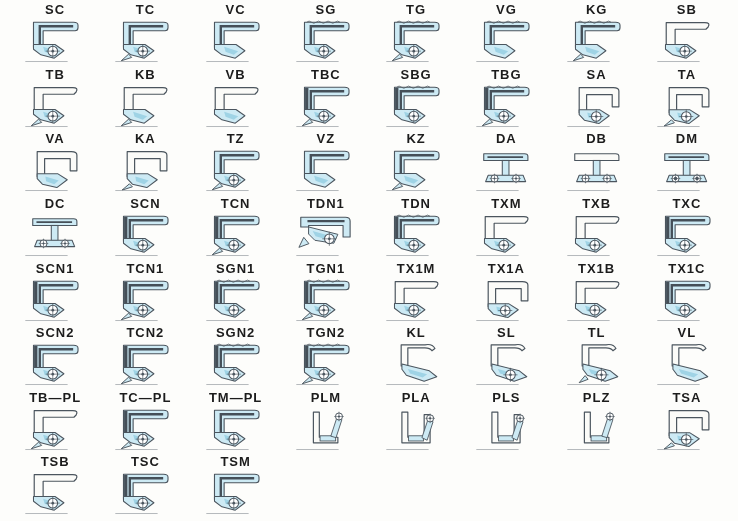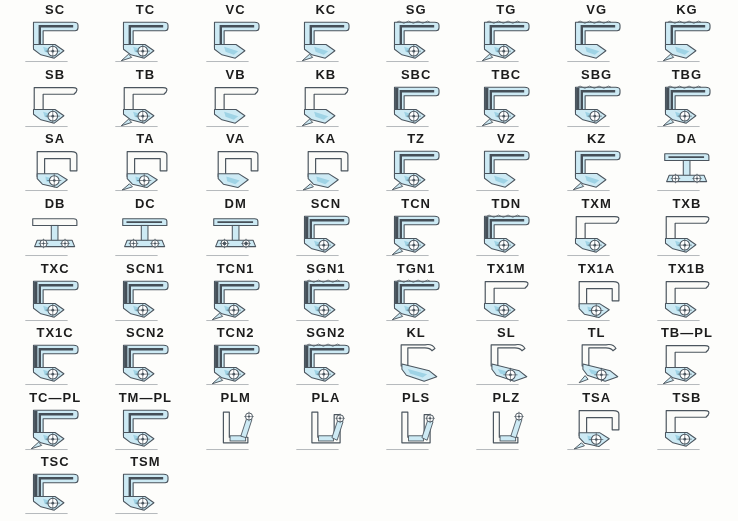--- a/index.html
+++ b/index.html
@@ -74,33 +74,20 @@
           <svg viewBox="0 0 90 62" width="88" height="46" preserveAspectRatio="xMidYMid meet">
             <path d="M16,7 H70 Q76,7 76,11 V14.5 Q76,18.5 72,18.5 H29 V41 H16 Z" fill="#cdeaf4" stroke="#4b555e" stroke-width="1.5" stroke-linejoin="round"></path>
             <path d="M69.5,12.5 H24.5 V38" fill="none" stroke="#454f58" stroke-width="3.2"></path>
             <path d="M16,37 H45 L57,45.5 L44,55.5 L26,51 L16,43.5 Z" fill="#cdeaf4" stroke="#4b555e" stroke-width="1.4" stroke-linejoin="round"></path>
   <path d="M29,40 L48,46 L42,51 L31,47 Z" fill="#9fd3e5"></path>
             <line x1="5" y1="60" x2="62" y2="60" stroke="#9aa0a6" stroke-width="1"></line>
           </svg>
         </div>
   </figure>
 
-  <figure class="cell">
-    <figcaption class="label">KC</figcaption>
-    <div class="drawing">
-          <svg viewBox="0 0 90 62" width="88" height="46" preserveAspectRatio="xMidYMid meet">
-            <path d="M16,7 H70 Q76,7 76,11 V14.5 Q76,18.5 72,18.5 H29 V41 H16 Z" fill="#cdeaf4" stroke="#4b555e" stroke-width="1.5" stroke-linejoin="round"></path>
-            <path d="M69.5,12.5 H24.5 V38" fill="none" stroke="#454f58" stroke-width="3.2"></path>
-            <path d="M16,37 H45 L57,45.5 L44,55.5 L26,51 L16,43.5 Z" fill="#cdeaf4" stroke="#4b555e" stroke-width="1.4" stroke-linejoin="round"></path>
-  <path d="M29,40 L48,46 L42,51 L31,47 Z" fill="#9fd3e5"></path>
-            <path d="M23,50 L13,59 L27,54.5 Z" fill="#cdeaf4" stroke="#4b555e" stroke-width="1.3" stroke-linejoin="round"></path>
-            <line x1="5" y1="60" x2="62" y2="60" stroke="#9aa0a6" stroke-width="1"></line>
-          </svg>
-        </div>
-  </figure>
 
   <figure class="cell">
     <figcaption class="label">SG</figcaption>
     <div class="drawing">
           <svg viewBox="0 0 90 62" width="88" height="46" preserveAspectRatio="xMidYMid meet">
             <path d="M16,7 H70 Q76,7 76,11 V14.5 Q76,18.5 72,18.5 H29 V41 H16 Z" fill="#cdeaf4" stroke="#4b555e" stroke-width="1.5" stroke-linejoin="round"></path>
             <path d="M69.5,12.5 H24.5 V38" fill="none" stroke="#454f58" stroke-width="3.2"></path>
             <path d="M19,7 q3.2,-3 6.4,0 t6.4,0 t6.4,0 t6.4,0 t6.4,0 t6.4,0 t6.4,0" fill="none" stroke="#4b555e" stroke-width="1"></path>
             <path d="M16,37 H45 L57,45.5 L44,55.5 L26,51 L16,43.5 Z" fill="#cdeaf4" stroke="#4b555e" stroke-width="1.4" stroke-linejoin="round"></path>
   <path d="M29,40 L48,46 L42,51 L31,47 Z" fill="#9fd3e5"></path>
@@ -196,63 +183,44 @@
     <line x1="32.5" y1="46" x2="51.5" y2="46" stroke="#4b555e" stroke-width="0.9"></line>
     <circle cx="42" cy="46" r="1.8" fill="#4b555e"></circle>
   </g>
             <path d="M23,50 L13,59 L27,54.5 Z" fill="#cdeaf4" stroke="#4b555e" stroke-width="1.3" stroke-linejoin="round"></path>
             <line x1="5" y1="60" x2="62" y2="60" stroke="#9aa0a6" stroke-width="1"></line>
           </svg>
         </div>
   </figure>
 
   <figure class="cell">
+    <figcaption class="label">KB</figcaption>
+    <div class="drawing">
+          <svg viewBox="0 0 90 62" width="88" height="46" preserveAspectRatio="xMidYMid meet">
+            <path d="M17,7.5 H69 Q77,7.5 73.5,13.5 L70.5,16.5 H29 V41 H17 Z" fill="#fbfbf8" stroke="#4b555e" stroke-width="1.6" stroke-linejoin="round"></path>
+            <path d="M16,37 H45 L57,45.5 L44,55.5 L26,51 L16,43.5 Z" fill="#cdeaf4" stroke="#4b555e" stroke-width="1.4" stroke-linejoin="round"></path>
+  <path d="M29,40 L48,46 L42,51 L31,47 Z" fill="#9fd3e5"></path>
+            <path d="M23,50 L13,59 L27,54.5 Z" fill="#cdeaf4" stroke="#4b555e" stroke-width="1.3" stroke-linejoin="round"></path>
+            <line x1="5" y1="60" x2="62" y2="60" stroke="#9aa0a6" stroke-width="1"></line>
+          </svg>
+        </div>
+  </figure>
+
+  <figure class="cell">
     <figcaption class="label">VB</figcaption>
     <div class="drawing">
           <svg viewBox="0 0 90 62" width="88" height="46" preserveAspectRatio="xMidYMid meet">
             <path d="M17,7.5 H69 Q77,7.5 73.5,13.5 L70.5,16.5 H29 V41 H17 Z" fill="#fbfbf8" stroke="#4b555e" stroke-width="1.6" stroke-linejoin="round"></path>
             <path d="M16,37 H45 L57,45.5 L44,55.5 L26,51 L16,43.5 Z" fill="#cdeaf4" stroke="#4b555e" stroke-width="1.4" stroke-linejoin="round"></path>
   <path d="M29,40 L48,46 L42,51 L31,47 Z" fill="#9fd3e5"></path>
             <line x1="5" y1="60" x2="62" y2="60" stroke="#9aa0a6" stroke-width="1"></line>
           </svg>
         </div>
   </figure>
 
-  <figure class="cell">
-    <figcaption class="label">KB</figcaption>
-    <div class="drawing">
-          <svg viewBox="0 0 90 62" width="88" height="46" preserveAspectRatio="xMidYMid meet">
-            <path d="M17,7.5 H69 Q77,7.5 73.5,13.5 L70.5,16.5 H29 V41 H17 Z" fill="#fbfbf8" stroke="#4b555e" stroke-width="1.6" stroke-linejoin="round"></path>
-            <path d="M16,37 H45 L57,45.5 L44,55.5 L26,51 L16,43.5 Z" fill="#cdeaf4" stroke="#4b555e" stroke-width="1.4" stroke-linejoin="round"></path>
-  <path d="M29,40 L48,46 L42,51 L31,47 Z" fill="#9fd3e5"></path>
-            <path d="M23,50 L13,59 L27,54.5 Z" fill="#cdeaf4" stroke="#4b555e" stroke-width="1.3" stroke-linejoin="round"></path>
-            <line x1="5" y1="60" x2="62" y2="60" stroke="#9aa0a6" stroke-width="1"></line>
-          </svg>
-        </div>
-  </figure>
-
-  <figure class="cell">
-    <figcaption class="label">SBC</figcaption>
-    <div class="drawing">
-          <svg viewBox="0 0 90 62" width="88" height="46" preserveAspectRatio="xMidYMid meet">
-            <path d="M16,7 H70 Q76,7 76,11 V14.5 Q76,18.5 72,18.5 H29 V41 H16 Z" fill="#cdeaf4" stroke="#4b555e" stroke-width="1.5" stroke-linejoin="round"></path>
-            <path d="M69.5,12.5 H24.5 V38" fill="none" stroke="#454f58" stroke-width="3.2"></path>
-            <rect x="16.8" y="8" width="4.5" height="32" fill="#454f58"></rect>
-            <path d="M16,37 H45 L57,45.5 L44,55.5 L26,51 L16,43.5 Z" fill="#cdeaf4" stroke="#4b555e" stroke-width="1.4" stroke-linejoin="round"></path>
-  <path d="M29,40 L48,46 L42,51 L31,47 Z" fill="#9fd3e5"></path>
-            <g>
-    <circle cx="42" cy="46" r="6.5" fill="#ffffff" stroke="#4b555e" stroke-width="1.4"></circle>
-    <line x1="42" y1="36.5" x2="42" y2="55.5" stroke="#4b555e" stroke-width="0.9"></line>
-    <line x1="32.5" y1="46" x2="51.5" y2="46" stroke="#4b555e" stroke-width="0.9"></line>
-    <circle cx="42" cy="46" r="1.8" fill="#4b555e"></circle>
-  </g>
-            <line x1="5" y1="60" x2="62" y2="60" stroke="#9aa0a6" stroke-width="1"></line>
-          </svg>
-        </div>
-  </figure>
 
   <figure class="cell">
     <figcaption class="label">TBC</figcaption>
     <div class="drawing">
           <svg viewBox="0 0 90 62" width="88" height="46" preserveAspectRatio="xMidYMid meet">
             <path d="M16,7 H70 Q76,7 76,11 V14.5 Q76,18.5 72,18.5 H29 V41 H16 Z" fill="#cdeaf4" stroke="#4b555e" stroke-width="1.5" stroke-linejoin="round"></path>
             <path d="M69.5,12.5 H24.5 V38" fill="none" stroke="#454f58" stroke-width="3.2"></path>
             <rect x="16.8" y="8" width="4.5" height="32" fill="#454f58"></rect>
             <path d="M16,37 H45 L57,45.5 L44,55.5 L26,51 L16,43.5 Z" fill="#cdeaf4" stroke="#4b555e" stroke-width="1.4" stroke-linejoin="round"></path>
   <path d="M29,40 L48,46 L42,51 L31,47 Z" fill="#9fd3e5"></path>
@@ -464,70 +432,70 @@
     <line x1="58.5" y1="37.3" x2="58.5" y2="50.3" stroke="#4b555e" stroke-width="0.8"></line>
     <line x1="52" y1="43.8" x2="65" y2="43.8" stroke="#4b555e" stroke-width="0.8"></line>
     <circle cx="58.5" cy="43.8" r="1.4" fill="#4b555e"></circle>
   </g>
             <line x1="5" y1="60" x2="62" y2="60" stroke="#9aa0a6" stroke-width="1"></line>
           </svg>
         </div>
   </figure>
 
   <figure class="cell">
-    <figcaption class="label">DC</figcaption>
+    <figcaption class="label">DM</figcaption>
     <div class="drawing">
           <svg viewBox="0 0 90 62" width="88" height="46" preserveAspectRatio="xMidYMid meet">
             <path d="M15,10.5 H70 Q74.5,10.5 74.5,14 V19.5 H15 Z" fill="#cdeaf4" stroke="#4b555e" stroke-width="1.5" stroke-linejoin="round"></path>
             <path d="M20,15 H68" stroke="#454f58" stroke-width="2.4" fill="none"></path>
             <rect x="40" y="19.5" width="9" height="20.5" fill="#cdeaf4" stroke="#4b555e" stroke-width="1.4"></rect>
             <path d="M21,39.5 H68 L71.5,48 H17.5 Z" fill="#cdeaf4" stroke="#4b555e" stroke-width="1.4" stroke-linejoin="round"></path>
             <g>
     <circle cx="29.5" cy="43.8" r="4.8" fill="#ffffff" stroke="#4b555e" stroke-width="1.3"></circle>
     <line x1="29.5" y1="37.3" x2="29.5" y2="50.3" stroke="#4b555e" stroke-width="0.8"></line>
     <line x1="23" y1="43.8" x2="36" y2="43.8" stroke="#4b555e" stroke-width="0.8"></line>
+    <circle cx="29.5" cy="43.8" r="2.4" fill="#4b555e"></circle>
+  </g>
+            <g>
+    <circle cx="58.5" cy="43.8" r="4.8" fill="#ffffff" stroke="#4b555e" stroke-width="1.3"></circle>
+    <line x1="58.5" y1="37.3" x2="58.5" y2="50.3" stroke="#4b555e" stroke-width="0.8"></line>
+    <line x1="52" y1="43.8" x2="65" y2="43.8" stroke="#4b555e" stroke-width="0.8"></line>
+    <circle cx="58.5" cy="43.8" r="2.4" fill="#4b555e"></circle>
+  </g>
+            <line x1="5" y1="60" x2="62" y2="60" stroke="#9aa0a6" stroke-width="1"></line>
+          </svg>
+        </div>
+  </figure>
+
+  <figure class="cell">
+    <figcaption class="label">DC</figcaption>
+    <div class="drawing">
+          <svg viewBox="0 0 90 62" width="88" height="46" preserveAspectRatio="xMidYMid meet">
+            <path d="M15,10.5 H70 Q74.5,10.5 74.5,14 V19.5 H15 Z" fill="#cdeaf4" stroke="#4b555e" stroke-width="1.5" stroke-linejoin="round"></path>
+            <path d="M20,15 H68" stroke="#454f58" stroke-width="2.4" fill="none"></path>
+            <rect x="40" y="19.5" width="9" height="20.5" fill="#cdeaf4" stroke="#4b555e" stroke-width="1.4"></rect>
+            <path d="M21,39.5 H68 L71.5,48 H17.5 Z" fill="#cdeaf4" stroke="#4b555e" stroke-width="1.4" stroke-linejoin="round"></path>
+            <g>
+    <circle cx="29.5" cy="43.8" r="4.8" fill="#ffffff" stroke="#4b555e" stroke-width="1.3"></circle>
+    <line x1="29.5" y1="37.3" x2="29.5" y2="50.3" stroke="#4b555e" stroke-width="0.8"></line>
+    <line x1="23" y1="43.8" x2="36" y2="43.8" stroke="#4b555e" stroke-width="0.8"></line>
     <circle cx="29.5" cy="43.8" r="1.4" fill="#4b555e"></circle>
   </g>
             <g>
     <circle cx="58.5" cy="43.8" r="4.8" fill="#ffffff" stroke="#4b555e" stroke-width="1.3"></circle>
     <line x1="58.5" y1="37.3" x2="58.5" y2="50.3" stroke="#4b555e" stroke-width="0.8"></line>
     <line x1="52" y1="43.8" x2="65" y2="43.8" stroke="#4b555e" stroke-width="0.8"></line>
     <circle cx="58.5" cy="43.8" r="1.4" fill="#4b555e"></circle>
   </g>
             <line x1="5" y1="60" x2="62" y2="60" stroke="#9aa0a6" stroke-width="1"></line>
           </svg>
         </div>
   </figure>
 
   <figure class="cell">
-    <figcaption class="label">DM</figcaption>
-    <div class="drawing">
-          <svg viewBox="0 0 90 62" width="88" height="46" preserveAspectRatio="xMidYMid meet">
-            <path d="M15,10.5 H70 Q74.5,10.5 74.5,14 V19.5 H15 Z" fill="#cdeaf4" stroke="#4b555e" stroke-width="1.5" stroke-linejoin="round"></path>
-            <path d="M20,15 H68" stroke="#454f58" stroke-width="2.4" fill="none"></path>
-            <rect x="40" y="19.5" width="9" height="20.5" fill="#cdeaf4" stroke="#4b555e" stroke-width="1.4"></rect>
-            <path d="M21,39.5 H68 L71.5,48 H17.5 Z" fill="#cdeaf4" stroke="#4b555e" stroke-width="1.4" stroke-linejoin="round"></path>
-            <g>
-    <circle cx="29.5" cy="43.8" r="4.8" fill="#ffffff" stroke="#4b555e" stroke-width="1.3"></circle>
-    <line x1="29.5" y1="37.3" x2="29.5" y2="50.3" stroke="#4b555e" stroke-width="0.8"></line>
-    <line x1="23" y1="43.8" x2="36" y2="43.8" stroke="#4b555e" stroke-width="0.8"></line>
-    <circle cx="29.5" cy="43.8" r="2.4" fill="#4b555e"></circle>
-  </g>
-            <g>
-    <circle cx="58.5" cy="43.8" r="4.8" fill="#ffffff" stroke="#4b555e" stroke-width="1.3"></circle>
-    <line x1="58.5" y1="37.3" x2="58.5" y2="50.3" stroke="#4b555e" stroke-width="0.8"></line>
-    <line x1="52" y1="43.8" x2="65" y2="43.8" stroke="#4b555e" stroke-width="0.8"></line>
-    <circle cx="58.5" cy="43.8" r="2.4" fill="#4b555e"></circle>
-  </g>
-            <line x1="5" y1="60" x2="62" y2="60" stroke="#9aa0a6" stroke-width="1"></line>
-          </svg>
-        </div>
-  </figure>
-
-  <figure class="cell">
     <figcaption class="label">SCN</figcaption>
     <div class="drawing">
           <svg viewBox="0 0 90 62" width="88" height="46" preserveAspectRatio="xMidYMid meet">
             <path d="M16,7 H70 Q76,7 76,11 V14.5 Q76,18.5 72,18.5 H29 V41 H16 Z" fill="#cdeaf4" stroke="#4b555e" stroke-width="1.5" stroke-linejoin="round"></path>
             <path d="M69.5,12.5 H24.5 V38" fill="none" stroke="#454f58" stroke-width="3.2"></path>
             <rect x="16.8" y="8" width="4.5" height="32" fill="#454f58"></rect>
             <path d="M16,37 H45 L57,45.5 L44,55.5 L26,51 L16,43.5 Z" fill="#cdeaf4" stroke="#4b555e" stroke-width="1.4" stroke-linejoin="round"></path>
   <path d="M29,40 L48,46 L42,51 L31,47 Z" fill="#9fd3e5"></path>
             <g>
     <circle cx="42" cy="46" r="6.5" fill="#ffffff" stroke="#4b555e" stroke-width="1.4"></circle>
@@ -554,20 +522,39 @@
     <line x1="42" y1="36.5" x2="42" y2="55.5" stroke="#4b555e" stroke-width="0.9"></line>
     <line x1="32.5" y1="46" x2="51.5" y2="46" stroke="#4b555e" stroke-width="0.9"></line>
     <circle cx="42" cy="46" r="1.8" fill="#4b555e"></circle>
   </g>
             <path d="M23,50 L13,59 L27,54.5 Z" fill="#cdeaf4" stroke="#4b555e" stroke-width="1.3" stroke-linejoin="round"></path>
             <line x1="5" y1="60" x2="62" y2="60" stroke="#9aa0a6" stroke-width="1"></line>
           </svg>
         </div>
   </figure>
 
+  <figure class="cell">
+    <figcaption class="label">TDN1</figcaption>
+    <div class="drawing">
+          <svg viewBox="0 0 90 62" width="88" height="46" preserveAspectRatio="xMidYMid meet">
+            <path d="M11,8.5 H71 Q77.5,8.5 77.5,13.5 V35 H68 V19.5 H21.5 V21.5 H11 Z" fill="#cdeaf4" stroke="#4b555e" stroke-width="1.5" stroke-linejoin="round"></path>
+            <path d="M70,13.5 H20" fill="none" stroke="#454f58" stroke-width="3"></path>
+            <path d="M21.5,21.5 L61,31.5 L55.5,43.5 L30,39.5 L21.5,31 Z" fill="#cdeaf4" stroke="#4b555e" stroke-width="1.3" stroke-linejoin="round"></path>
+            <path d="M27,27 L52,34 L49,39 L31,34 Z" fill="#9fd3e5"></path>
+            <g>
+    <circle cx="49.5" cy="37.5" r="6.5" fill="#ffffff" stroke="#4b555e" stroke-width="1.4"></circle>
+    <line x1="49.5" y1="28" x2="49.5" y2="47" stroke="#4b555e" stroke-width="0.9"></line>
+    <line x1="40" y1="37.5" x2="59" y2="37.5" stroke="#4b555e" stroke-width="0.9"></line>
+    <circle cx="49.5" cy="37.5" r="1.8" fill="#4b555e"></circle>
+  </g>
+            <path d="M15,35.5 L8.5,49 L22,44 Z" fill="#cdeaf4" stroke="#4b555e" stroke-width="1.3"></path>
+            <line x1="5" y1="60" x2="62" y2="60" stroke="#9aa0a6" stroke-width="1"></line>
+          </svg>
+        </div>
+  </figure>
 
   <figure class="cell">
     <figcaption class="label">TDN</figcaption>
     <div class="drawing">
           <svg viewBox="0 0 90 62" width="88" height="46" preserveAspectRatio="xMidYMid meet">
             <path d="M16,7 H70 Q76,7 76,11 V14.5 Q76,18.5 72,18.5 H29 V41 H16 Z" fill="#cdeaf4" stroke="#4b555e" stroke-width="1.5" stroke-linejoin="round"></path>
             <path d="M69.5,12.5 H24.5 V38" fill="none" stroke="#454f58" stroke-width="3.2"></path>
             <rect x="16.8" y="8" width="4.5" height="32" fill="#454f58"></rect>
             <path d="M19,7 q3.2,-3 6.4,0 t6.4,0 t6.4,0 t6.4,0 t6.4,0 t6.4,0 t6.4,0" fill="none" stroke="#4b555e" stroke-width="1"></path>
             <path d="M16,37 H45 L57,45.5 L44,55.5 L26,51 L16,43.5 Z" fill="#cdeaf4" stroke="#4b555e" stroke-width="1.4" stroke-linejoin="round"></path>
@@ -853,20 +840,41 @@
     <circle cx="42" cy="46" r="6.5" fill="#ffffff" stroke="#4b555e" stroke-width="1.4"></circle>
     <line x1="42" y1="36.5" x2="42" y2="55.5" stroke="#4b555e" stroke-width="0.9"></line>
     <line x1="32.5" y1="46" x2="51.5" y2="46" stroke="#4b555e" stroke-width="0.9"></line>
     <circle cx="42" cy="46" r="1.8" fill="#4b555e"></circle>
   </g>
             <line x1="5" y1="60" x2="62" y2="60" stroke="#9aa0a6" stroke-width="1"></line>
           </svg>
         </div>
   </figure>
 
+  <figure class="cell">
+    <figcaption class="label">TGN2</figcaption>
+    <div class="drawing">
+          <svg viewBox="0 0 90 62" width="88" height="46" preserveAspectRatio="xMidYMid meet">
+            <path d="M16,7 H70 Q76,7 76,11 V14.5 Q76,18.5 72,18.5 H29 V41 H16 Z" fill="#cdeaf4" stroke="#4b555e" stroke-width="1.5" stroke-linejoin="round"></path>
+            <path d="M69.5,12.5 H24.5 V38" fill="none" stroke="#454f58" stroke-width="3.2"></path>
+            <rect x="16.8" y="8" width="4.5" height="32" fill="#454f58"></rect>
+            <path d="M19,7 q3.2,-3 6.4,0 t6.4,0 t6.4,0 t6.4,0 t6.4,0 t6.4,0 t6.4,0" fill="none" stroke="#4b555e" stroke-width="1"></path>
+            <path d="M16,37 H45 L57,45.5 L44,55.5 L26,51 L16,43.5 Z" fill="#cdeaf4" stroke="#4b555e" stroke-width="1.4" stroke-linejoin="round"></path>
+  <path d="M29,40 L48,46 L42,51 L31,47 Z" fill="#9fd3e5"></path>
+            <g>
+    <circle cx="42" cy="46" r="6.5" fill="#ffffff" stroke="#4b555e" stroke-width="1.4"></circle>
+    <line x1="42" y1="36.5" x2="42" y2="55.5" stroke="#4b555e" stroke-width="0.9"></line>
+    <line x1="32.5" y1="46" x2="51.5" y2="46" stroke="#4b555e" stroke-width="0.9"></line>
+    <circle cx="42" cy="46" r="1.8" fill="#4b555e"></circle>
+  </g>
+            <path d="M23,50 L13,59 L27,54.5 Z" fill="#cdeaf4" stroke="#4b555e" stroke-width="1.3" stroke-linejoin="round"></path>
+            <line x1="5" y1="60" x2="62" y2="60" stroke="#9aa0a6" stroke-width="1"></line>
+          </svg>
+        </div>
+  </figure>
 
   <figure class="cell">
     <figcaption class="label">KL</figcaption>
     <div class="drawing">
           <svg viewBox="0 0 90 62" width="88" height="46" preserveAspectRatio="xMidYMid meet">
             <path d="M25,6.5 H57 Q67,4.5 70.5,11.5 L66.5,14.5 Q64,10.5 57,10.5 H34 V35 H25 Z" fill="#fbfbf8" stroke="#4b555e" stroke-width="1.6" stroke-linejoin="round"></path>
             <path d="M26,32.5 L63,41.5 L73,49.5 L56,55.5 L32,47.5 L26,39.5 Z" fill="#cdeaf4" stroke="#4b555e" stroke-width="1.4" stroke-linejoin="round"></path>
             <path d="M34,39 L60,46 L54,50.5 L37,45 Z" fill="#9fd3e5"></path>
             <line x1="5" y1="60" x2="62" y2="60" stroke="#9aa0a6" stroke-width="1"></line>
           </svg>
@@ -903,20 +911,31 @@
     <line x1="51" y1="37.5" x2="51" y2="56.5" stroke="#4b555e" stroke-width="0.9"></line>
     <line x1="41.5" y1="47" x2="60.5" y2="47" stroke="#4b555e" stroke-width="0.9"></line>
     <circle cx="51" cy="47" r="1.8" fill="#4b555e"></circle>
   </g>
             <path d="M29,48 L21,57.5 L33,53 Z" fill="#cdeaf4" stroke="#4b555e" stroke-width="1.3"></path>
             <line x1="5" y1="60" x2="62" y2="60" stroke="#9aa0a6" stroke-width="1"></line>
           </svg>
         </div>
   </figure>
 
+  <figure class="cell">
+    <figcaption class="label">VL</figcaption>
+    <div class="drawing">
+          <svg viewBox="0 0 90 62" width="88" height="46" preserveAspectRatio="xMidYMid meet">
+            <path d="M25,6.5 H57 Q67,4.5 70.5,11.5 L66.5,14.5 Q64,10.5 57,10.5 H34 V35 H25 Z" fill="#fbfbf8" stroke="#4b555e" stroke-width="1.6" stroke-linejoin="round"></path>
+            <path d="M26,32.5 L63,41.5 L73,49.5 L56,55.5 L32,47.5 L26,39.5 Z" fill="#cdeaf4" stroke="#4b555e" stroke-width="1.4" stroke-linejoin="round"></path>
+            <path d="M34,39 L60,46 L54,50.5 L37,45 Z" fill="#9fd3e5"></path>
+            <line x1="5" y1="60" x2="62" y2="60" stroke="#9aa0a6" stroke-width="1"></line>
+          </svg>
+        </div>
+  </figure>
 
 
   <figure class="cell">
     <figcaption class="label">TB—PL</figcaption>
     <div class="drawing">
           <svg viewBox="0 0 90 62" width="88" height="46" preserveAspectRatio="xMidYMid meet">
             <path d="M17,7.5 H69 Q77,7.5 73.5,13.5 L70.5,16.5 H29 V41 H17 Z" fill="#fbfbf8" stroke="#4b555e" stroke-width="1.6" stroke-linejoin="round"></path>
             <path d="M16,37 H45 L57,45.5 L44,55.5 L26,51 L16,43.5 Z" fill="#cdeaf4" stroke="#4b555e" stroke-width="1.4" stroke-linejoin="round"></path>
   <path d="M29,40 L48,46 L42,51 L31,47 Z" fill="#9fd3e5"></path>
             <g>

